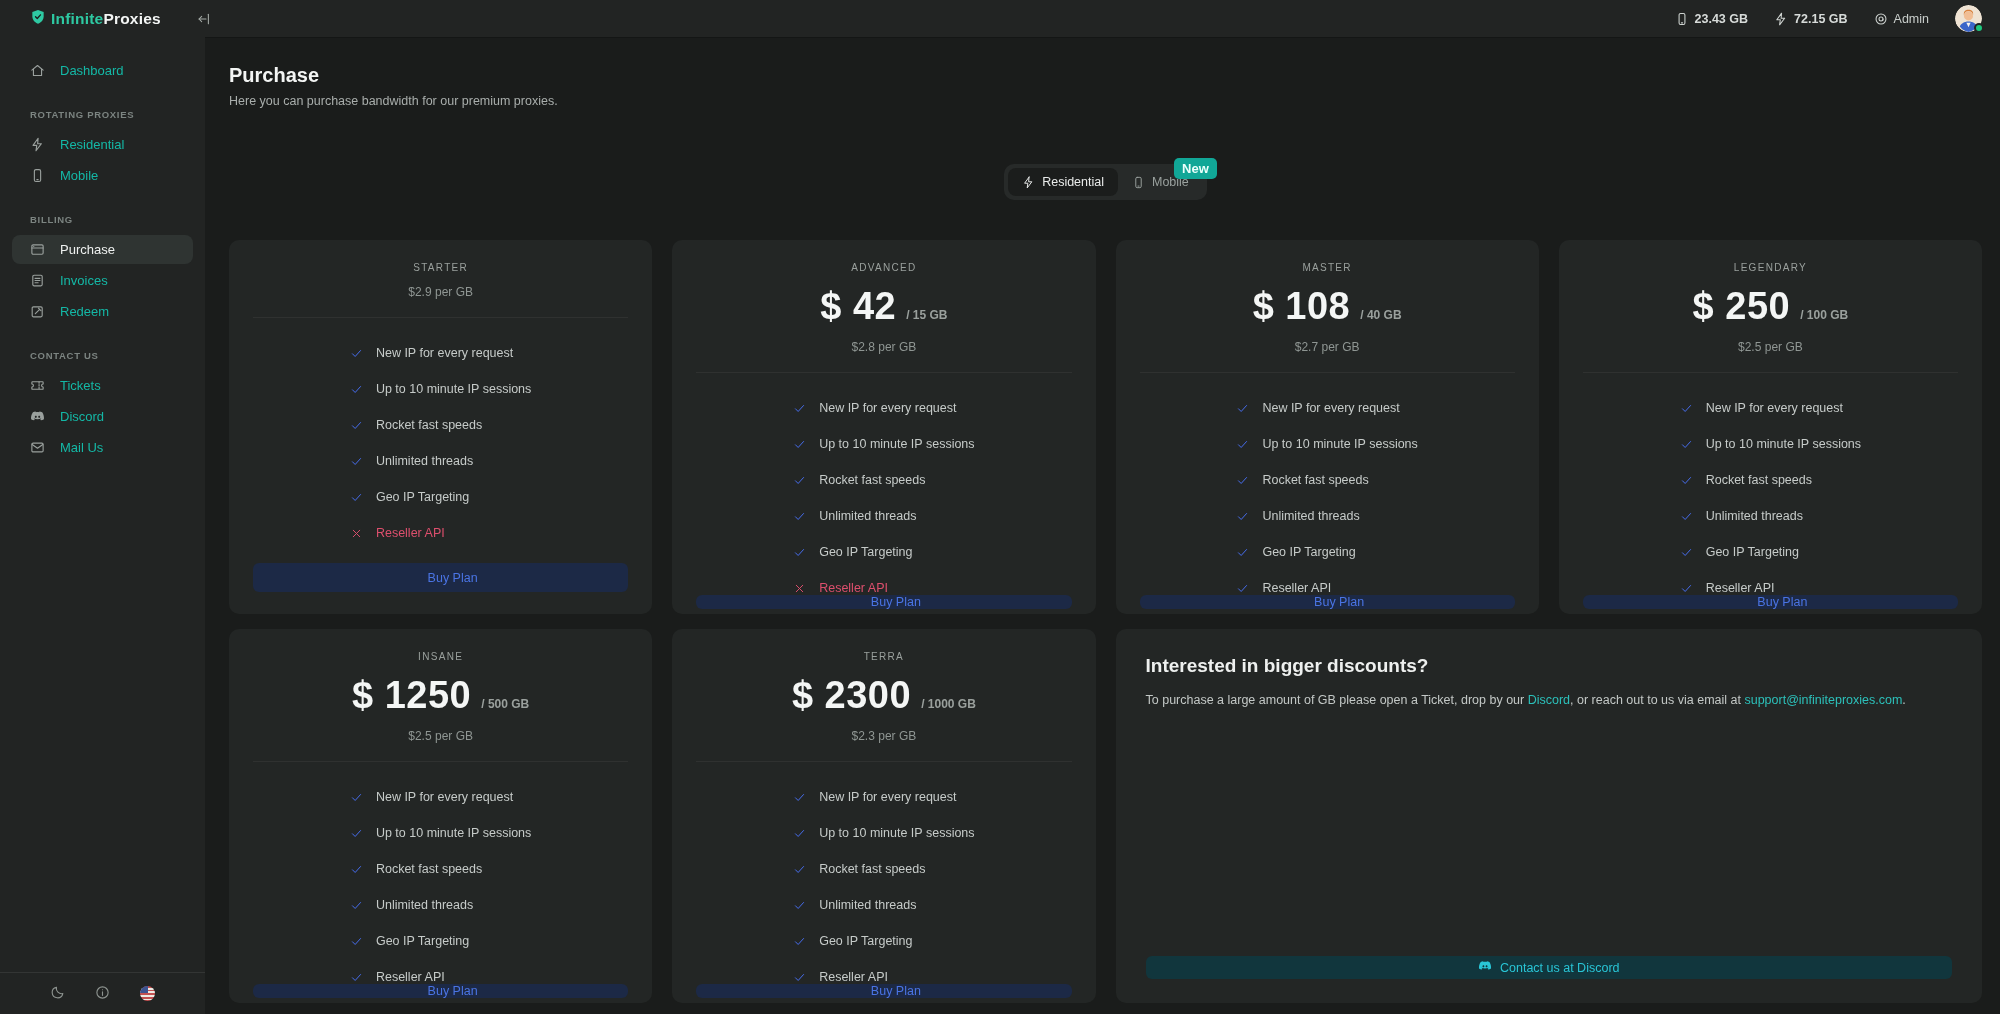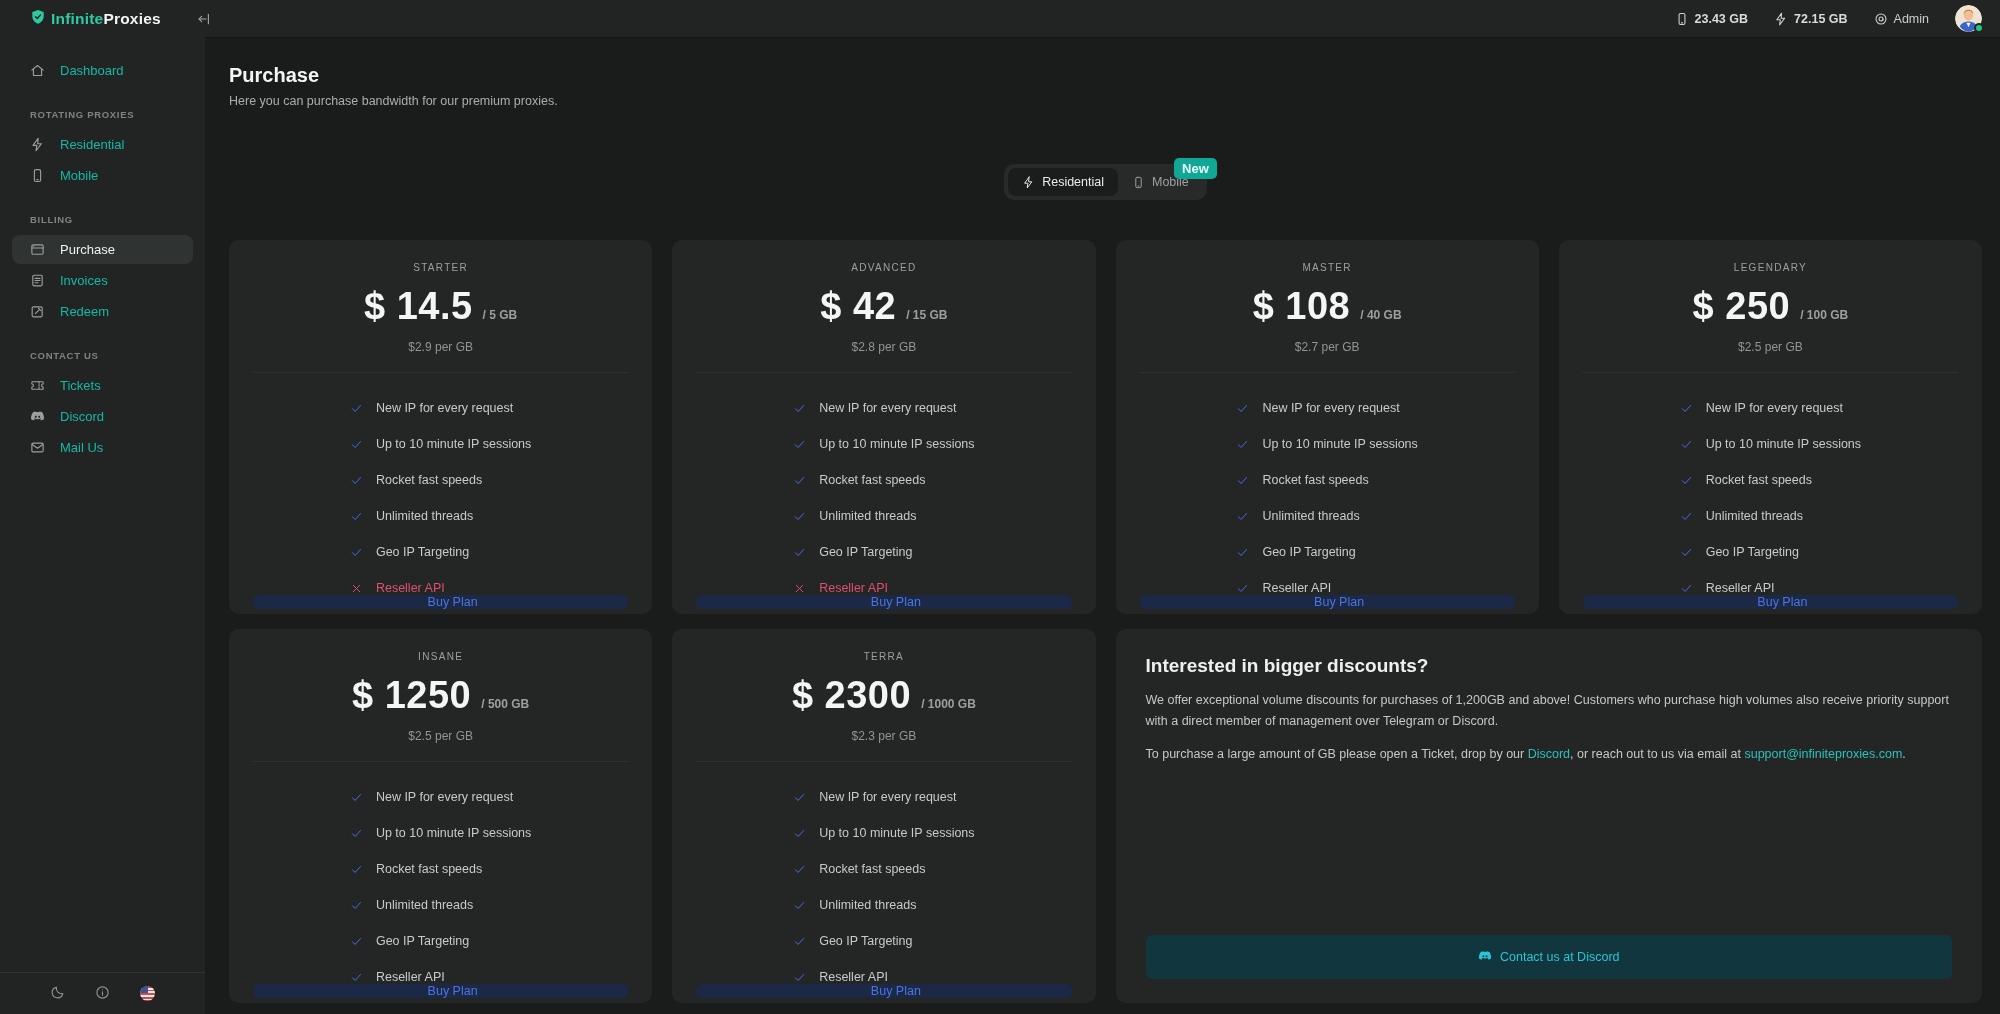--- a/index.html
+++ b/index.html
@@ -81,21 +81,21 @@
   .feature.excluded { color:#dd4f6d; } .feature .no { color:#dd4f6d; }
   .buy-btn { margin-top:auto; height:29px; border:none; border-radius:6px; background:#1c2946;
              color:#4a74e4; font-size:12.5px; font-family:inherit; cursor:pointer;padding-left:24px; }
 
   
   .discount { grid-column:span 2; background:#232625; border-radius:10px; height:374px;
               padding:26px 30px 24px; display:flex; flex-direction:column; }
   .discount-title { font-size:19px; font-weight:bold; color:#eef0ef; }
   .discount p { font-size:12.5px; color:#c3c8c6; line-height:1.65; margin-top:13px; }
   .discount a { color:#2cc0ba; text-decoration:none; cursor:pointer; }
-  .discord-btn { margin-top:auto; height:44px; border:none; border-radius:6px; background:#11363d;
+  .discord-btn { margin-top:auto; height:23px; border:none; border-radius:6px; background:#11363d;
                  color:#29c5d6; font-size:12.5px; font-family:inherit; cursor:pointer;
                  display:flex; align-items:center; justify-content:center; gap:8px; }
   .discord-btn svg { width:14px; height:14px; }
 </style>
 </head>
 <body>
 
 <div class="app">
 
   <aside class="sidebar">
@@ -285,24 +285,20 @@
               </span>
               <span>Mobile</span>
               <span class="new-badge">New</span>
             </div>
           </div>
       </div>
 
       <div class="cards" id="cards-grid">
           <div class="card">
             <div class="tier">STARTER</div>
-            <div class="price-row">
-              <span class="price">$ 14.5</span>
-              <span class="per">/ 5 GB</span>
-            </div>
             <div class="rate">$2.9 per GB</div>
             <div class="sep"></div>
             <ul class="features">
               <li class="feature">
                 <span class="ic ok">
                   <svg viewBox="0 0 24 24" fill="none" stroke="currentColor" stroke-width="1.8" stroke-linecap="round" stroke-linejoin="round">
                     <path d="m4.5 12.5 5 5L19.5 6.5"></path>
                   </svg>
                 </span>
                 <span>New IP for every request</span>
@@ -645,21 +641,20 @@
                     <path d="m4.5 12.5 5 5L19.5 6.5"></path>
                   </svg>
                 </span>
                 <span>Reseller API</span>
               </li>
             </ul>
             <button class="buy-btn">Buy Plan</button>
           </div>
           <div class="discount">
             <h2 class="discount-title">Interested in bigger discounts?</h2>
-            <p>We offer exceptional volume discounts for purchases of 1,200GB and above! Customers who purchase high volumes also receive priority support with a direct member of management over Telegram or Discord.</p>
             <p><span>To purchase a large amount of GB please open a Ticket, drop by our </span><a>Discord</a><span>, or reach out to us via email at </span><a>support@infiniteproxies.com</a><span>.</span></p>
             <button class="discord-btn">
               <span class="ic"><svg viewBox="0 0 24 24">
                   <path fill="currentColor" d="M19.3 5.3A16 16 0 0 0 15.1 4l-.5 1c-1.7-.3-3.5-.3-5.2 0L8.9 4a16 16 0 0 0-4.2 1.3C2.1 9 1.4 12.6 1.7 16.2A16 16 0 0 0 6.6 18l1-1.6c-.6-.2-1.1-.5-1.6-.8l.4-.4c3.5 1.7 7.7 1.7 11.2 0l.4.4c-.5.3-1 .6-1.6.8l1 1.6a16 16 0 0 0 4.9-1.8c.4-4.1-.7-7.7-2.7-10.9zM9.3 14.2c-.9 0-1.6-.8-1.6-1.8s.7-1.8 1.6-1.8 1.6.8 1.6 1.8-.7 1.8-1.6 1.8zm5.4 0c-.9 0-1.6-.8-1.6-1.8s.7-1.8 1.6-1.8 1.6.8 1.6 1.8-.7 1.8-1.6 1.8z"></path>
                 </svg></span>
               <span>Contact us at Discord</span>
             </button>
           </div>
         </div>
     </main>

